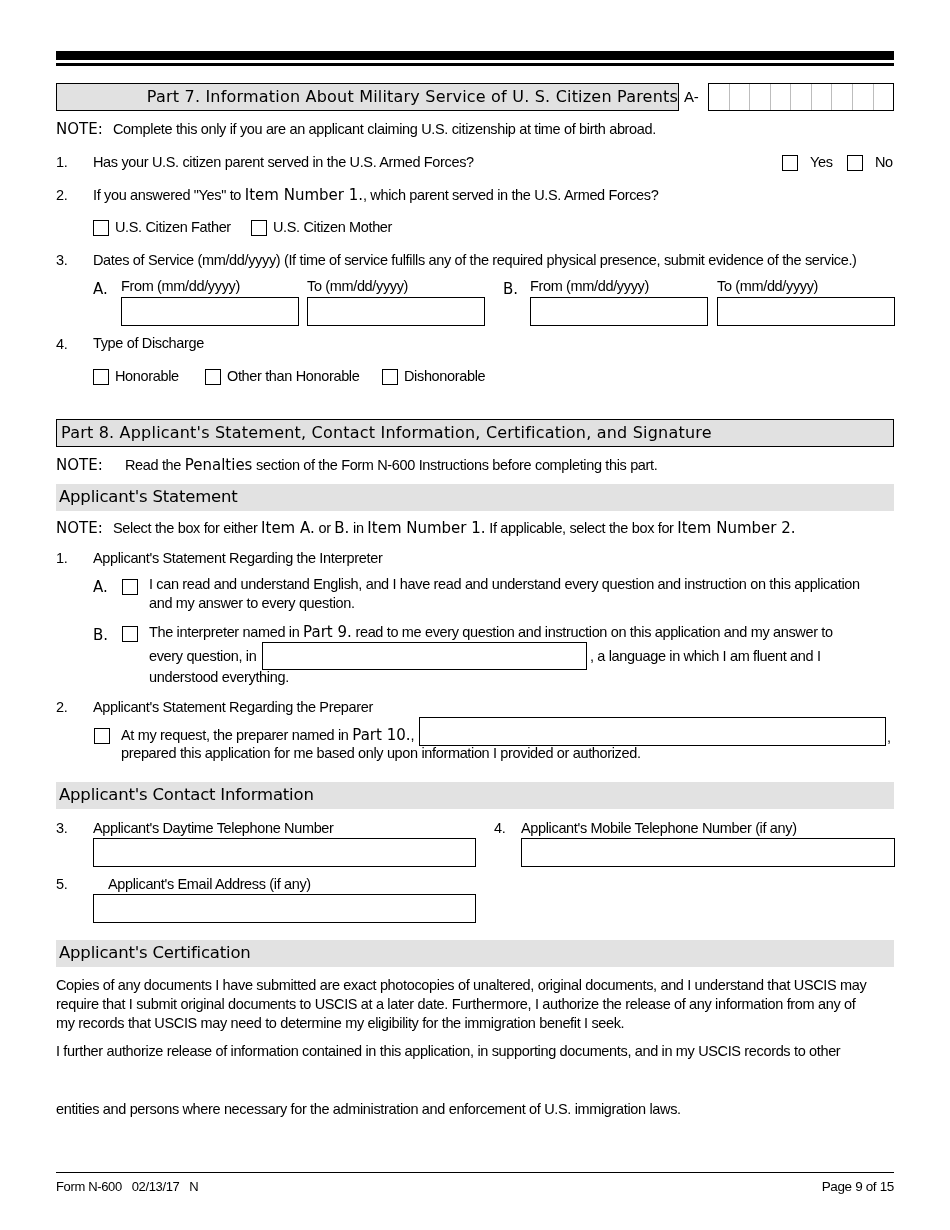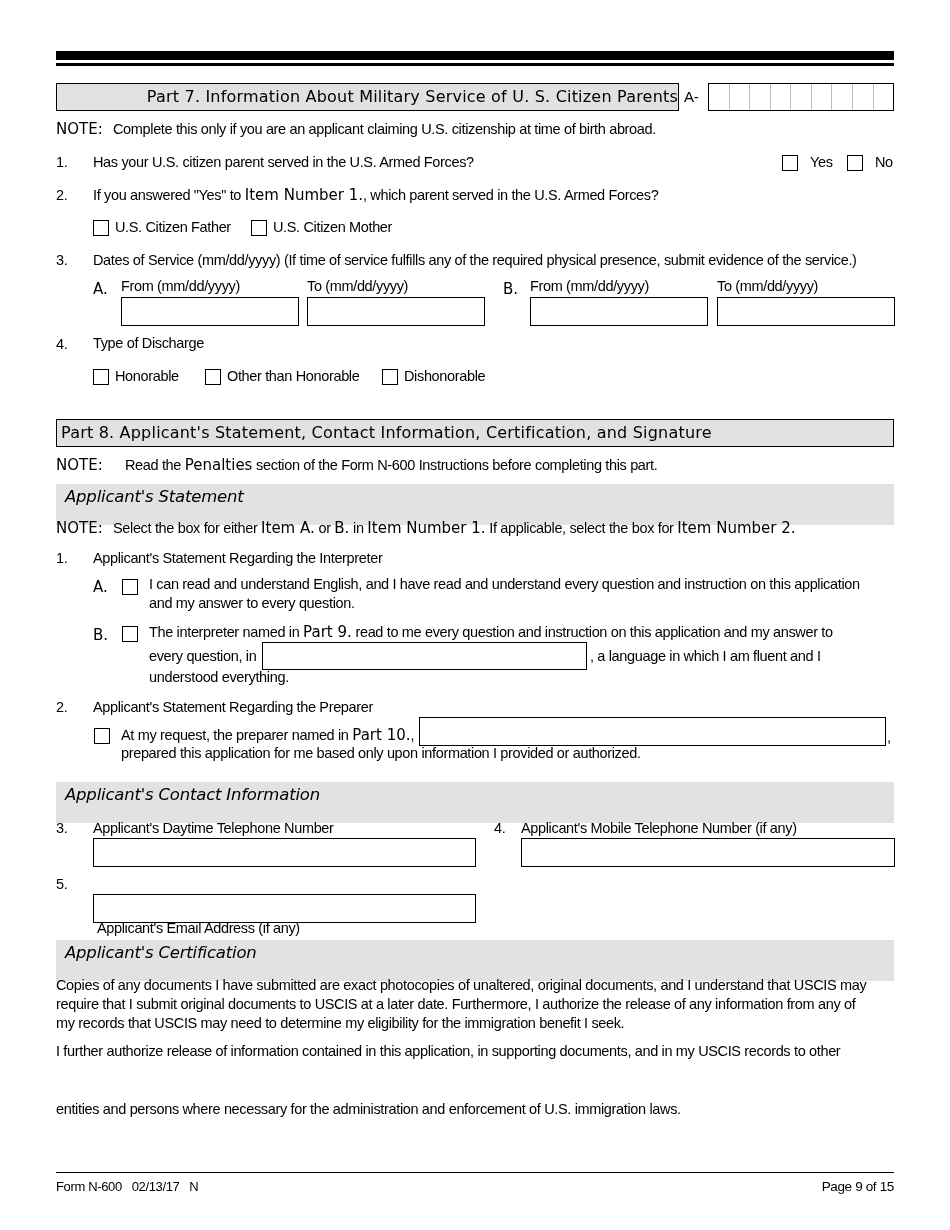--- a/index.html
+++ b/index.html
@@ -2,21 +2,21 @@
 <html><head>
 <meta charset="utf-8">
 <style>
   * { box-sizing: border-box; margin: 0; padding: 0; }
   html, body { width: 950px; height: 1230px; background: #ffffff; }
   body { position: relative; font-family: "Liberation Sans", sans-serif; color: #000; font-size: 14px; overflow: hidden; }
   .txt { position: absolute; white-space: nowrap; font-size: 14.5px; letter-spacing: -0.35px; line-height: 18px; }
   .rule-thick { position: absolute; left: 56px; width: 838px; top: 51px; height: 9px; background: #000; }
   .rule-thin  { position: absolute; left: 56px; width: 838px; top: 63px; height: 3px; background: #000; }
   .part-box { position: absolute; background: #e1e1e1; border: 1px solid #000; font-family: "DejaVu Sans", sans-serif; font-size: 16px; letter-spacing: 0.2px; line-height: 26px; padding-left: 4px; white-space: nowrap; }
-  .sect-bar { position: absolute; left: 56px; width: 838px; height: 41px; background: #e2e2e2; font-family: "DejaVu Sans", sans-serif; font-style: italic; font-size: 16.5px; line-height: 26px; padding-left: 9px; letter-spacing: -0.2px; }
+  .sect-bar { position: absolute; left: 56px; width: 838px; height: 27px; background: #e2e2e2; font-family: "DejaVu Sans", sans-serif; font-size: 16.5px; line-height: 26px; padding-left: 3px; letter-spacing: -0.2px; }
   .cb { position: absolute; width: 16px; height: 16px; border: 1px solid #000; background: #fff; }
   .field { position: absolute; height: 29px; border: 1px solid #000; background: #fff; border-left-width: 1.5px; border-top-width: 1.5px; }
   .anum { position: absolute; left: 708px; top: 83px; width: 186px; height: 28px; border: 1px solid #000; display: flex; background: #fff; }
   .anum .cell { flex: 1; border-right: 1px solid #bdbdbd; height: 100%; }
   .anum .cell:last-child { border-right: none; }
   .mono { font-family: "DejaVu Sans", sans-serif; font-size: 15px; letter-spacing: 0; }
   .footer-rule { position: absolute; left: 56px; width: 838px; top: 1172px; height: 1px; background: #000; }
 </style>
 </head>
 <body>
@@ -110,21 +110,21 @@
 <div class="txt" style="left:121px; top:744px;">prepared this application for me based only upon information I provided or authorized.</div>
 
 <div class="sect-bar" style="top:782px;">Applicant's Contact Information</div>
 <div class="txt" style="left:56px; top:819px;">3.</div>
 <div class="txt" style="left:93px; top:819px;">Applicant's Daytime Telephone Number</div>
 <div class="field" style="left:93px; top:838px; width:383px; height:29px;"></div>
 <div class="txt" style="left:494px; top:819px;">4.</div>
 <div class="txt" style="left:521px; top:819px;">Applicant's Mobile Telephone Number (if any)</div>
 <div class="field" style="left:521px; top:838px; width:374px; height:29px;"></div>
 <div class="txt" style="left:56px; top:875px;">5.</div>
-<div class="txt" style="left:97px; top:875px;margin-top:44px;">Applicant's Email Address (if any)</div>
+<div class="txt" style="left:108px; top:875px;">Applicant's Email Address (if any)</div>
 <div class="field" style="left:93px; top:894px; width:383px; height:29px;"></div>
 
 <div class="sect-bar" style="top:940px;">Applicant's Certification</div>
 <div class="txt" style="left:56px; top:976px;text-align:center;">Copies of any documents I have submitted are exact photocopies of unaltered, original documents, and I understand that USCIS may</div>
 <div class="txt" style="left:56px; top:995px;">require that I submit original documents to USCIS at a later date.  Furthermore, I authorize the release of any information from any of</div>
 <div class="txt" style="left:56px; top:1014px;">my records that USCIS may need to determine my eligibility for the immigration benefit I seek.</div>
 <div class="txt" style="left:56px; top:1042px;">I further authorize release of information contained in this application, in supporting documents, and in my USCIS records to other</div>
 <div class="txt" style="left:56px; top:1100px;">entities and persons where necessary for the administration and enforcement of U.S. immigration laws.</div>
 
 <div class="footer-rule"></div>

